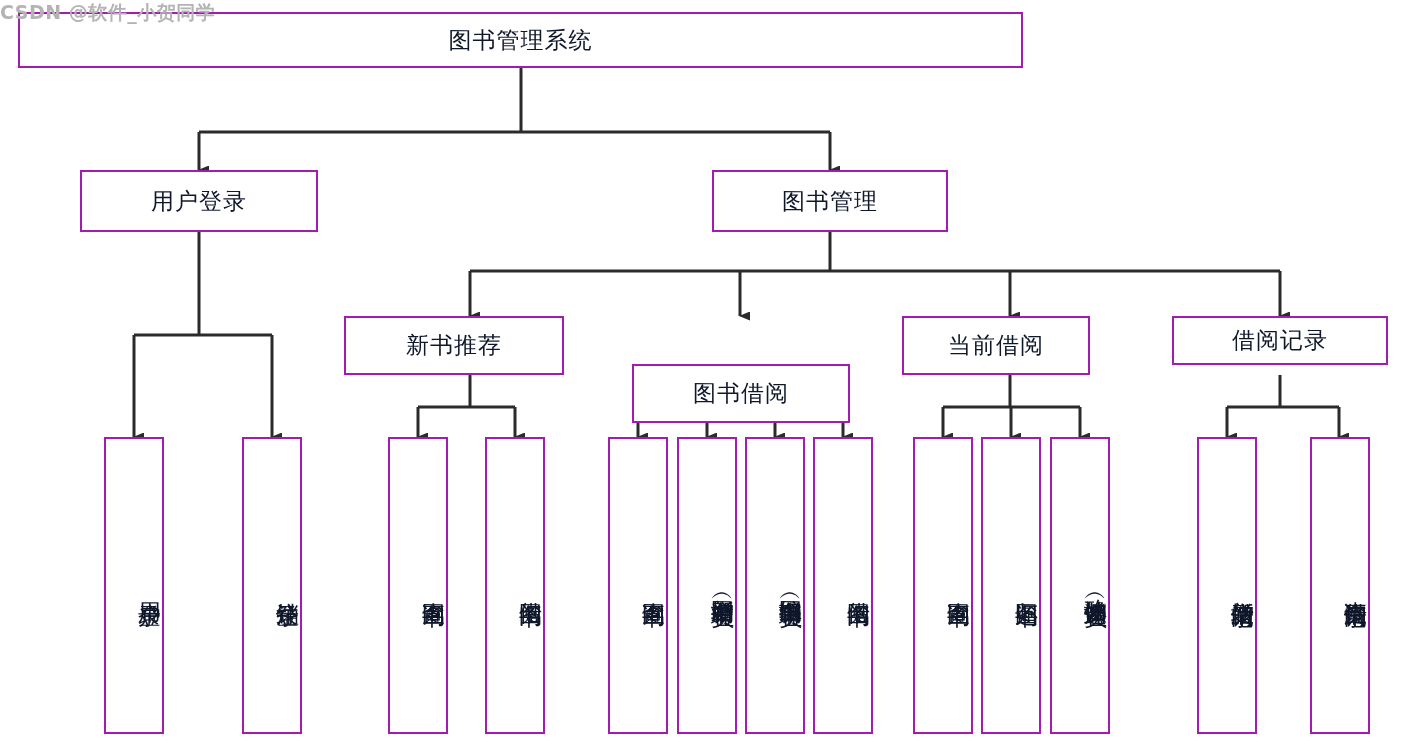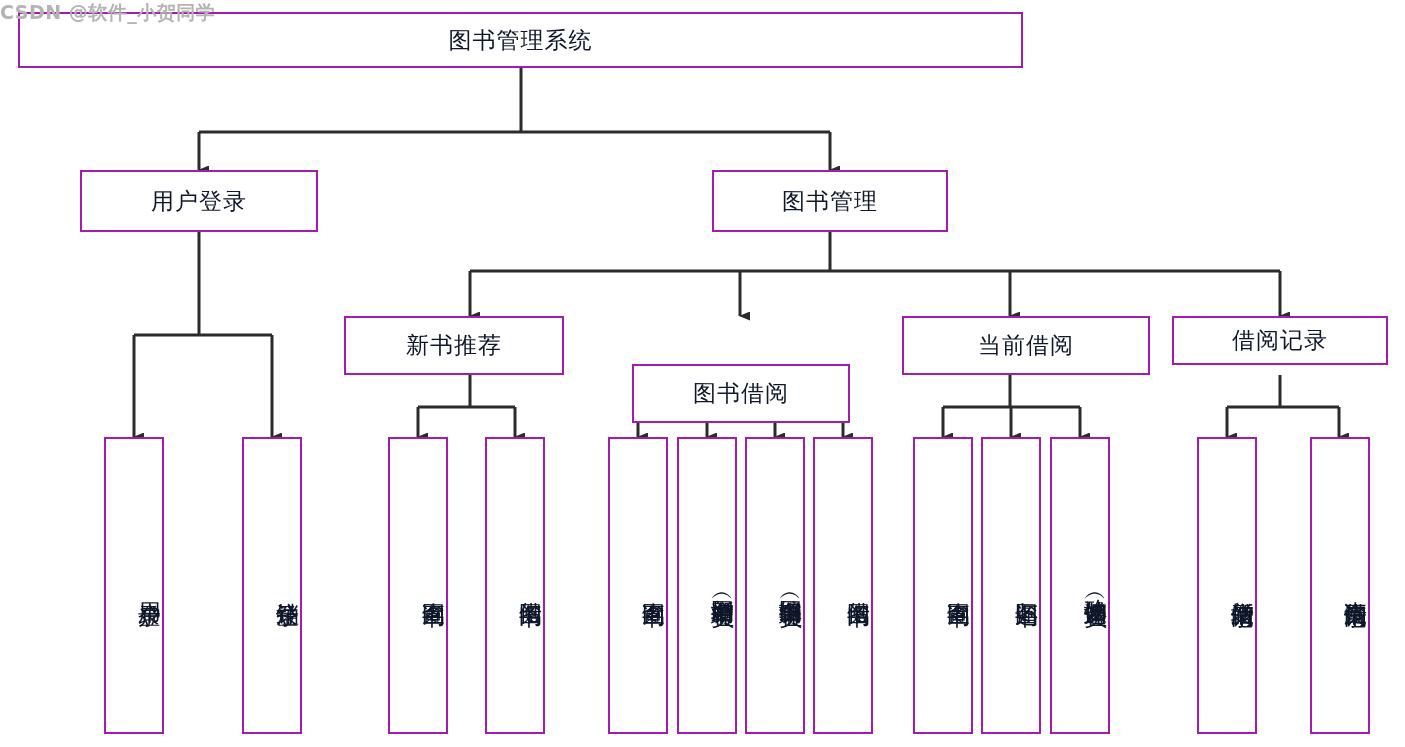--- a/index.html
+++ b/index.html
@@ -122,21 +122,21 @@
       </div>
       <div class="node horizontal" style="left: 712px; top: 170px; width: 236px; height: 62px;">
         <span class="node-label">图书管理</span>
       </div>
       <div class="node horizontal" style="left: 344px; top: 316px; width: 220px; height: 59px;">
         <span class="node-label">新书推荐</span>
       </div>
       <div class="node horizontal" style="left: 632px; top: 316px; width: 218px; height: 59px; margin-top: 48px;">
         <span class="node-label">图书借阅</span>
       </div>
-      <div class="node horizontal" style="left: 902px; top: 316px; width: 248px; height: 59px;">
+      <div class="node horizontal" style="left: 902px; top: 316px; width: 188px; height: 59px;">
         <span class="node-label">当前借阅</span>
       </div>
       <div class="node horizontal" style="left: 1172px; top: 316px; width: 216px; height: 49px;">
         <span class="node-label">借阅记录</span>
       </div>
       <div class="node vertical" style="left: 104px; top: 437px; width: 60px; height: 297px;">
         <span class="node-label">用户登录</span>
       </div>
       <div class="node vertical" style="left: 242px; top: 437px; width: 60px; height: 297px;">
         <span class="node-label">注销登录</span>

